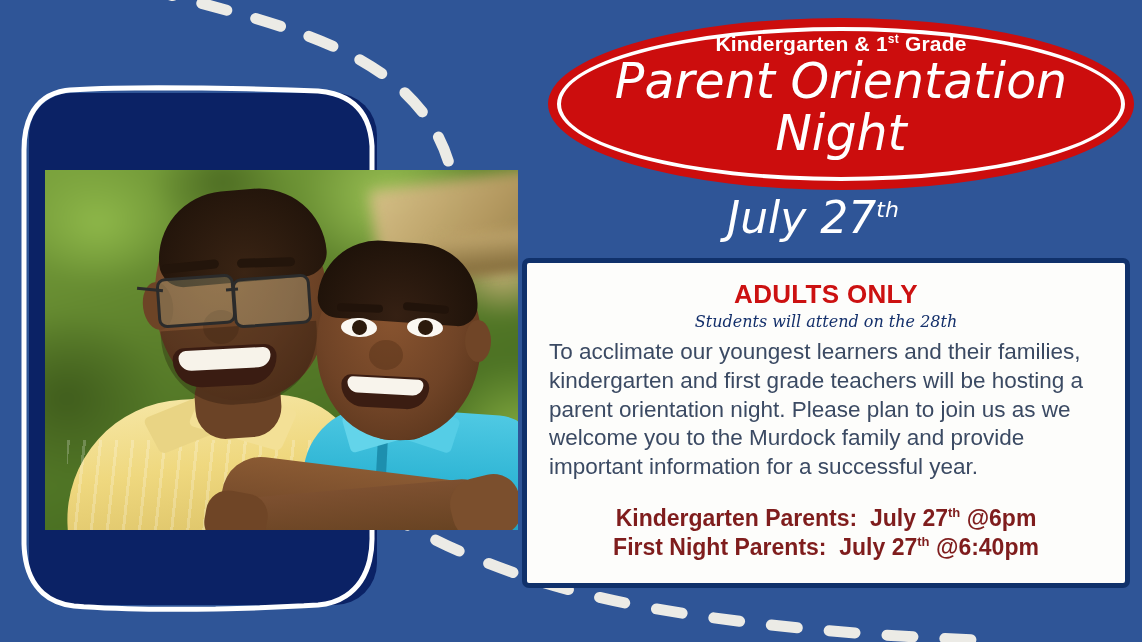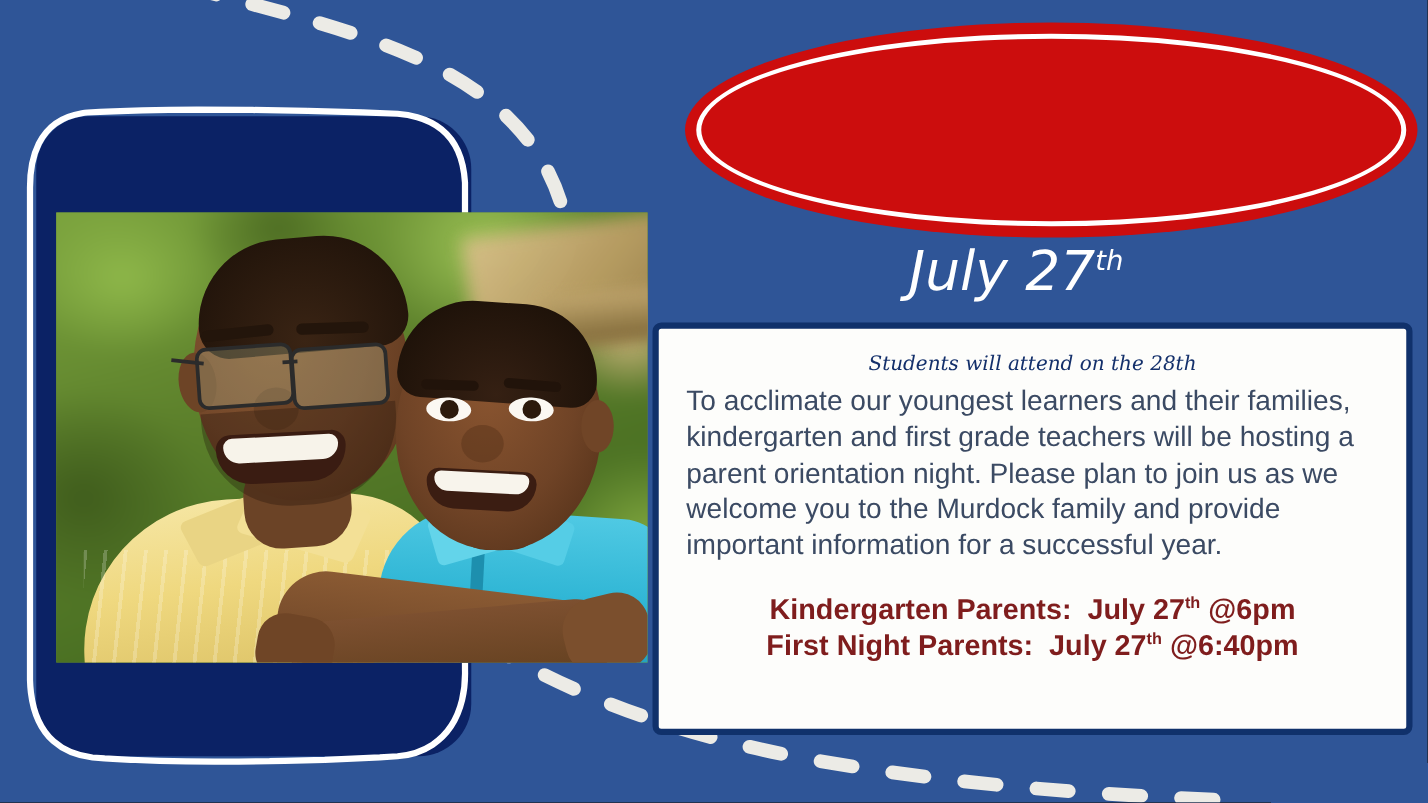--- a/index.html
+++ b/index.html
@@ -420,25 +420,31 @@
 
     <div class="ph-layer man-arm"></div>
     <div class="ph-layer boy-arm"></div>
     <div class="ph-layer man-hand"></div>
     <div class="ph-layer boy-hand"></div>
   </div>
 
   <div id="oval-banner">
     <div class="oval-red"></div>
     <div class="oval-ring"></div>
+    <div class="oval-text">
+      <div id="eyebrow"><span>Kindergarten &amp; 1</span><sup>st</sup><span> Grade</span></div>
+      <div id="title-main">Parent Orientation</div>
+      <div id="title-line2">Night</div>
+    </div>
   </div>
 
   <div id="event-date"><span>July 27</span><sup>th</sup></div>
 
   <div id="info-card">
+    <div id="adults-only">ADULTS ONLY</div>
     <div id="students-note">Students will attend on the 28th</div>
     <div id="body-copy">To acclimate our youngest learners and their families, kindergarten and first grade teachers will be hosting a parent orientation night. Please plan to join us as we welcome you to the Murdock family and provide important information for a successful year.</div>
     <div id="times">
       <div class="time-row"><span>Kindergarten Parents:</span>&nbsp;&nbsp;<span>July 27</span><sup>th</sup>&nbsp;<span>@6pm</span></div>
       <div class="time-row"><span>First Night Parents:</span>&nbsp;&nbsp;<span>July 27</span><sup>th</sup>&nbsp;<span>@6:40pm</span></div>
     </div>
   </div>
 
 </div>
 

